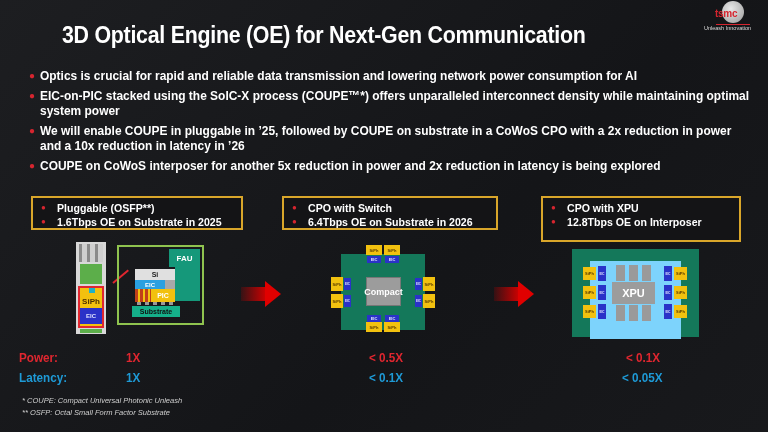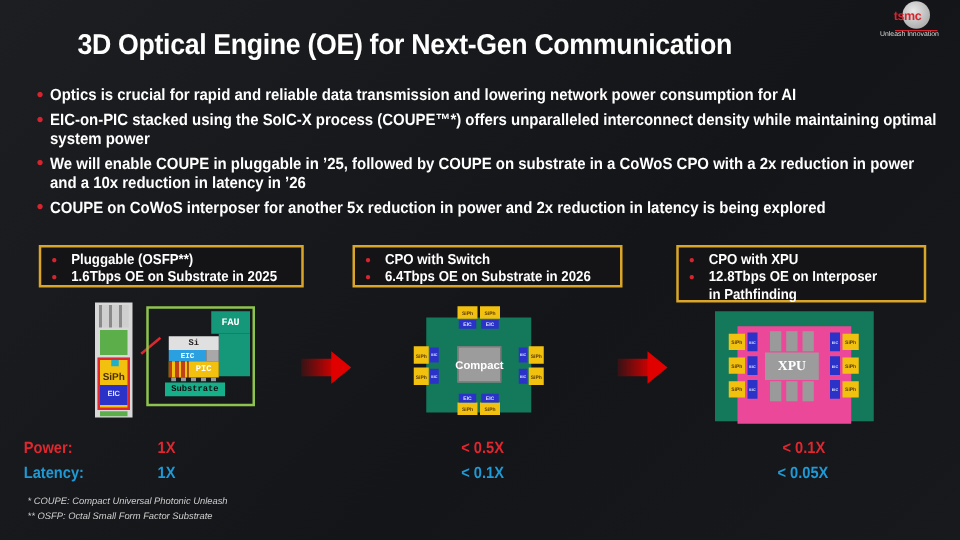--- a/index.html
+++ b/index.html
@@ -93,35 +93,34 @@
   <div class="cardline"><span class="dot">●</span><span class="t">Pluggable (OSFP**)</span></div>
   <div class="cardline"><span class="dot">●</span><span class="t">1.6Tbps OE on Substrate in 2025</span></div>
 </div>
 <div class="cardbox" style="left:282px; top:196px; width:216px; height:34px;">
   <div class="cardline"><span class="dot">●</span><span class="t">CPO with Switch</span></div>
   <div class="cardline"><span class="dot">●</span><span class="t">6.4Tbps OE on Substrate in 2026</span></div>
 </div>
 <div class="cardbox" style="left:541px; top:196px; width:200px; height:46px;">
   <div class="cardline"><span class="dot">●</span><span class="t">CPO with XPU</span></div>
   <div class="cardline"><span class="dot">●</span><span class="t">12.8Tbps OE on Interposer</span></div>
-  <div class="cardline"><span class="t">in Pathfinding</span></div>
 </div>
 
 <div class="abs" style="left:76px; top:242px; width:30px; height:92px; background:#d8d8d8;">
   <div class="abs" style="left:3px; top:2px; width:24px; height:18px; background:repeating-linear-gradient(90deg,#8a8a8a 0 3px,#cfcfcf 3px 8px);"></div>
   <div class="abs" style="left:4px; top:22px; width:22px; height:20px; background:#5cae4a;"></div>
   <div class="abs" style="left:2px; top:44px; width:26px; height:42px; border:2px solid #e0262f; background:#f2c10f;">
     <div class="abs port" style="left:9px; top:0; width:6px; height:5px;"></div>
     <div class="lbl" style="left:0; top:7px; width:22px; height:12px; font-size:8px; color:#4a2f00;">SiPh</div>
     <div class="lbl eic" style="left:0; top:20px; width:22px; height:16px; font-size:6px;">EIC</div>
   </div>
   <div class="abs" style="left:4px; top:87px; width:22px; height:4px; background:#5cae4a;"></div>
 </div>
 <div class="abs" style="left:113px; top:282px; width:20px; height:2px; background:#e0262f; transform:rotate(-40deg); transform-origin:left center;"></div>
-<div class="abs" style="left:117px; top:245px; width:87px; height:80px; border:2px solid #8fc34f;font-family:Liberation Mono, monospace;">
+<div class="abs" style="left:117px; top:245px; width:87px; height:80px; border:2px solid #8fc34f;">
   <div class="lbl" style="left:50px; top:2px; width:31px; height:18px; background:#15987a; color:#fff; font-size:8px;">FAU</div>
   <div class="abs" style="left:56px; top:20px; width:25px; height:34px; background:#15987a;"></div>
   <div class="lbl" style="left:16px; top:22px; width:40px; height:11px; background:#e0e0e0; color:#222; font-size:7px;">Si</div>
   <div class="lbl" style="left:16px; top:33px; width:30px; height:9px; background:#2aa0e0; color:#fff; font-size:6px;">EIC</div>
   <div class="abs" style="left:46px; top:33px; width:10px; height:9px; background:#a8a8a8;"></div>
   <div class="abs" style="left:16px; top:42px; width:16px; height:13px; background:repeating-linear-gradient(90deg,#c0401a 0 3px,#f2c10f 3px 5px);"></div>
   <div class="lbl" style="left:32px; top:42px; width:24px; height:13px; background:#f2c10f; color:#fff; font-size:7px;">PIC</div>
   <div class="abs" style="left:18px; top:55px; width:38px; height:3px; background:repeating-linear-gradient(90deg,#999 0 4px,transparent 4px 8px);"></div>
   <div class="lbl" style="left:13px; top:59px; width:48px; height:11px; background:#15b08a; color:#111; font-size:7px;">Substrate</div>
 </div>
@@ -153,21 +152,21 @@
 <div class="lbl siph" style="left:331px; top:294px; width:12px; height:14px; font-size:4px;">SiPh</div>
 <div class="lbl eic" style="left:344px; top:278px; width:7px; height:12px; font-size:3px;">EIC</div>
 <div class="lbl eic" style="left:344px; top:295px; width:7px; height:12px; font-size:3px;">EIC</div>
 
 <div class="lbl siph" style="left:423px; top:277px; width:12px; height:14px; font-size:4px;">SiPh</div>
 <div class="lbl siph" style="left:423px; top:294px; width:12px; height:14px; font-size:4px;">SiPh</div>
 <div class="lbl eic" style="left:415px; top:278px; width:7px; height:12px; font-size:3px;">EIC</div>
 <div class="lbl eic" style="left:415px; top:295px; width:7px; height:12px; font-size:3px;">EIC</div>
 
 <div class="abs" style="left:572px; top:249px; width:127px; height:88px; background:#14785a;">
-  <div class="abs" style="left:18px; top:12px; width:91px; height:78px; background:#ec4899;font-family:Liberation Serif, serif;">
+  <div class="abs" style="left:18px; top:12px; width:91px; height:78px; background:#7dd3fc;">
     <div class="abs" style="left:26px; top:4px; width:9px; height:16px; background:#9a9a9a;"></div>
     <div class="abs" style="left:39px; top:4px; width:9px; height:16px; background:#9a9a9a;"></div>
     <div class="abs" style="left:52px; top:4px; width:9px; height:16px; background:#9a9a9a;"></div>
     <div class="lbl" style="left:22px; top:21px; width:43px; height:22px; background:#9c9c9c; color:#fff; font-size:11px;">XPU</div>
     <div class="abs" style="left:26px; top:44px; width:9px; height:16px; background:#9a9a9a;"></div>
     <div class="abs" style="left:39px; top:44px; width:9px; height:16px; background:#9a9a9a;"></div>
     <div class="abs" style="left:52px; top:44px; width:9px; height:16px; background:#9a9a9a;"></div>
   </div>
 </div>
 

